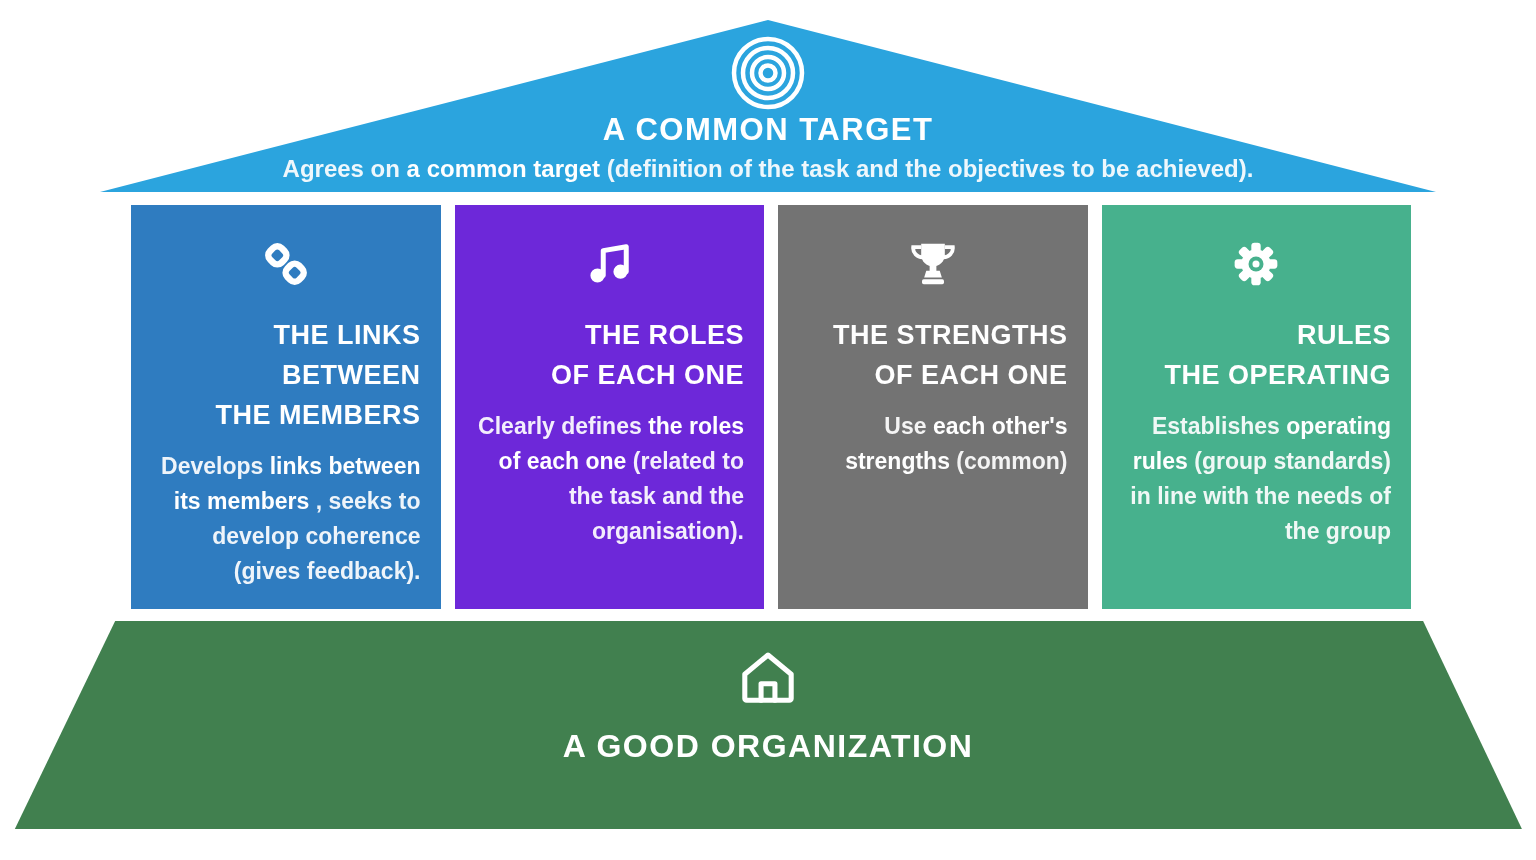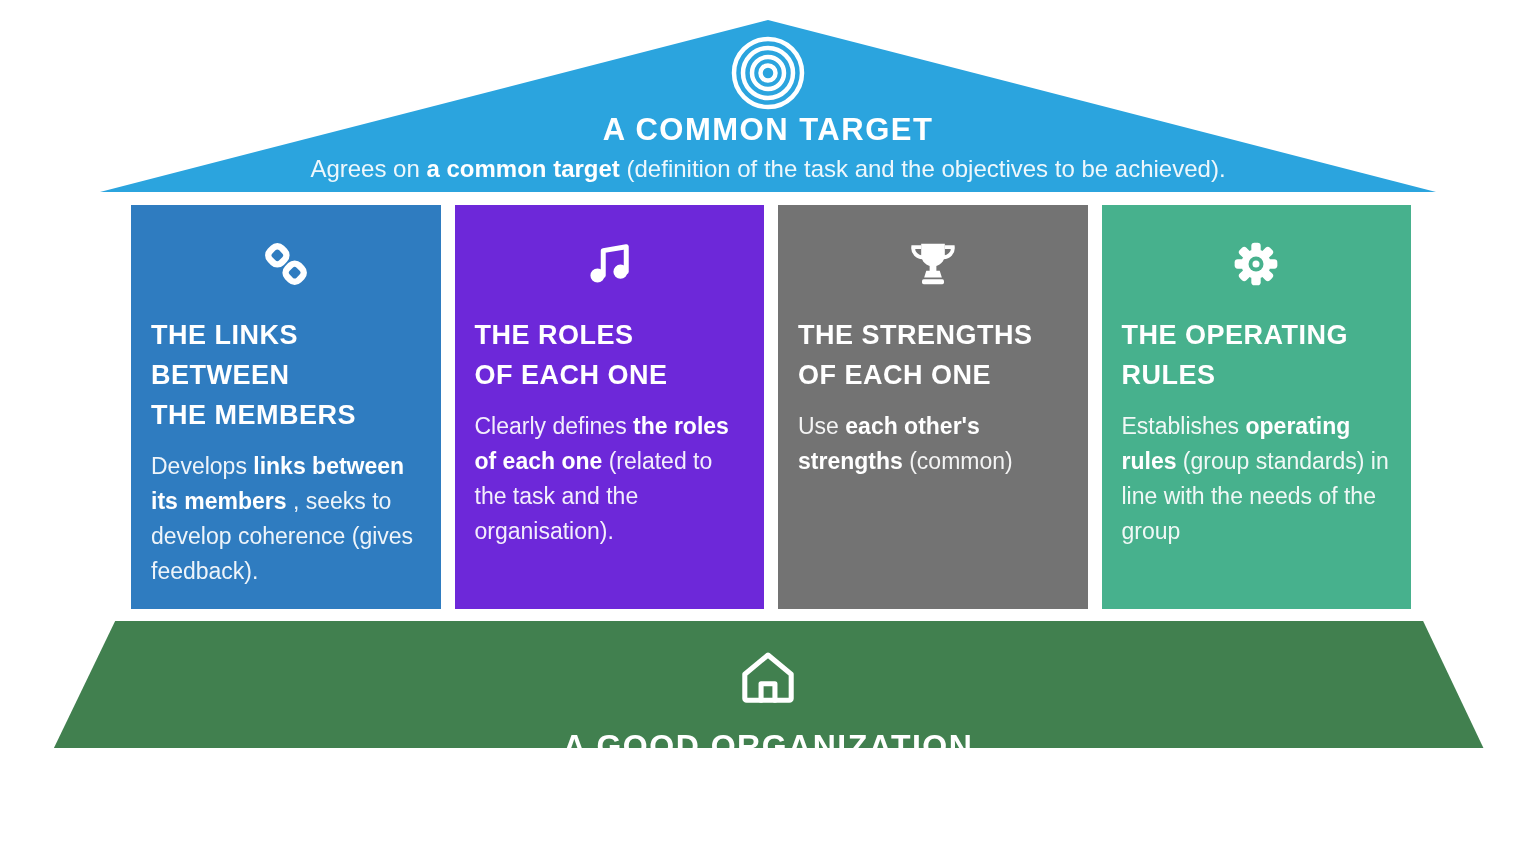--- a/index.html
+++ b/index.html
@@ -1,19 +1,19 @@
 <!DOCTYPE html>
 <html><head>
 <meta charset="utf-8">
 <style>
   html, body { margin: 0; padding: 0; background: #ffffff; }
   .stage {
     position: relative;
     width: 1536px;
-    height: 748px;
+    height: 860px;
     background: #ffffff;
     font-family: "Liberation Sans", sans-serif;
     overflow: hidden;
     color: #ffffff;
   }
 
   
   .roof {
     position: absolute;
     left: 100px; top: 20px;
@@ -44,21 +44,21 @@
   .pillars {
     position: absolute;
     left: 131px; top: 205px;
     width: 1280px; height: 404px;
     display: flex; gap: 14px;
   }
   .pillar {
     flex: 1 1 0;
     box-sizing: border-box;
     padding: 30px 20px 4px 20px;
-    text-align: left;
+    text-align: right;
   }
   .pillar-icon {
     height: 58px;
     display: flex; align-items: center; justify-content: center;
   }
   .pillar-title {
     margin-top: 22px;
     font-size: 27px; font-weight: 700; letter-spacing: 0.5px;
     line-height: 40px;
   }
@@ -79,21 +79,21 @@
   .base-title {
     margin-top: 16px;
     font-size: 32px; font-weight: 700; letter-spacing: 1.5px;
     line-height: 38px;
   }
   .base-sub {
     margin-top: 14px;
     font-size: 24px; line-height: 30px;
   }
 
-  .lt { opacity: 0.92; font-weight: 400; }
+  .lt { opacity: 0.92; font-weight: 700; }
   .bd { font-weight: 700; opacity: 1; }
 </style>
 </head>
 <body>
 
 <div class="stage">
 
   <div class="roof" style="background-color: rgb(43, 164, 222);">
     <span class="roof-icon">
       <svg width="78" height="78" viewBox="0 0 78 78" fill="none" stroke="#ffffff">
@@ -168,22 +168,22 @@
             <rect x="19.5" y="3.5" width="9" height="10" rx="3" transform="rotate(180 24 24)"></rect>
             <rect x="19.5" y="3.5" width="9" height="10" rx="3" transform="rotate(225 24 24)"></rect>
             <rect x="19.5" y="3.5" width="9" height="10" rx="3" transform="rotate(270 24 24)"></rect>
             <rect x="19.5" y="3.5" width="9" height="10" rx="3" transform="rotate(315 24 24)"></rect>
           </g>
           <circle cx="24" cy="24" r="7.2" fill="#47B18D"></circle>
           <circle cx="24" cy="24" r="3.4" fill="#ffffff"></circle>
         </svg>
       </div>
       <div class="pillar-title">
+        <div>RULES</div>
         <div>THE OPERATING</div>
-        <div>RULES</div>
       </div>
       <div class="pillar-body"><span class="lt">Establishes </span><span class="bd">operating rules</span><span class="lt"> (group standards) in line with the needs of the group</span></div>
     </div>
 
   </div>
 
   <div class="base" style="background-color: rgb(65, 128, 79);">
     <div class="base-icon">
       <svg width="64" height="64" viewBox="0 0 24 24" fill="none" stroke="#ffffff" stroke-width="1.9" stroke-linejoin="round" stroke-linecap="round">
         <path d="M3.3 10.2 12 3l8.7 7.2v9.1a0.7 0.7 0 0 1-0.7 0.7H4a0.7 0.7 0 0 1-0.7-0.7z"></path>

